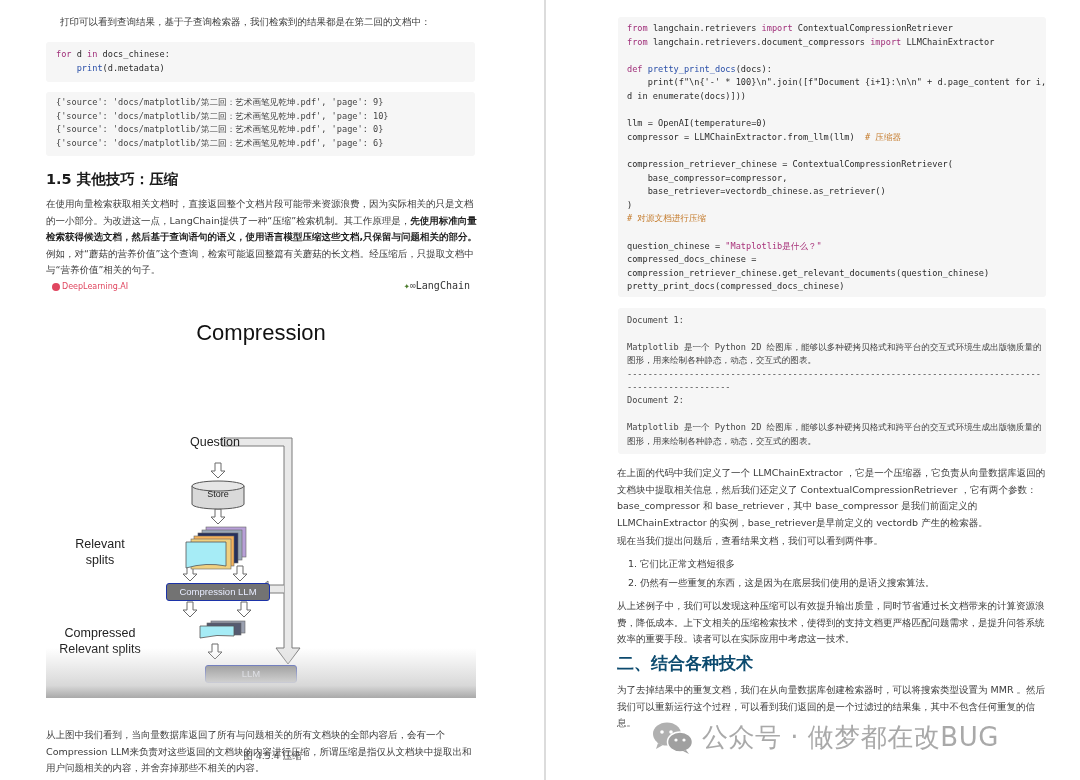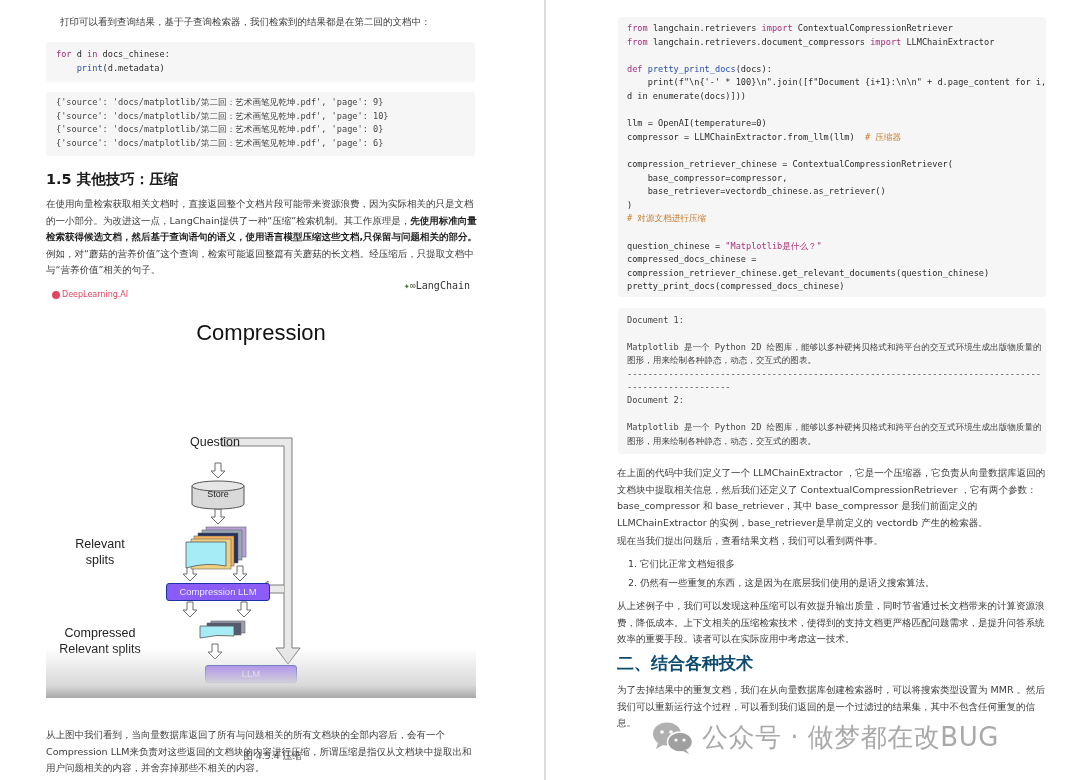--- a/index.html
+++ b/index.html
@@ -19,29 +19,29 @@
   .fn { color: #2a4fa8; }
   .str { color: #a8327a; }
   .cm { color: #c47a2a; }
 
   .h3 { font-size: 14.5px; font-weight: bold; color: #1a1a1a; }
   .h2 { font-size: 17px; font-weight: bold; color: #0c4a6e; }
 
   
   .slide { position: absolute; left: 46px; top: 276px; width: 430px; height: 422px; background: #ffffff; overflow: hidden; }
   .slide-fade { position: absolute; left: 0; right: 0; bottom: 0; height: 50px; background: linear-gradient(to bottom, rgba(255,255,255,0) 0%, #d8d8d8 75%, #a9a9a9 100%); }
-  .dl-logo { position: absolute; left: 6px; top: 6px; font-size: 8px; color: #e0465f; display: flex; align-items: flex-end; gap: 2px; margin-top: 8px; }
+  .dl-logo { position: absolute; left: 6px; top: 6px; font-size: 8px; color: #e0465f; display: flex; align-items: flex-end; gap: 2px; }
   .dl-dot { width: 8px; height: 8px; border-radius: 50%; background: #e0465f; display: inline-block; }
   .lc-logo { position: absolute; right: 6px; top: 4px; font-family: "DejaVu Sans Mono", monospace; font-size: 10px; color: #333; }
   .slide-title { position: absolute; left: 0; width: 430px; top: 44px; text-align: center; font-size: 22px; color: #111; font-family: "Liberation Sans", sans-serif; }
   .slide-bullet { position: absolute; left: 52px; top: 84px; width: 340px; font-size: 13.2px; line-height: 18px; color: #333; font-family: "Liberation Sans", sans-serif; }
   .slide-bullet .dot { position: absolute; left: -17px; top: 7px; width: 5px; height: 5px; background: #333; border-radius: 50%; }
 
   .lbl { position: absolute; font-size: 12.5px; text-align: center; color: #222; font-family: "Liberation Sans", sans-serif; line-height: 16px; }
-  .blue-box { position: absolute; background: #8b5cf6; border: 1px solid #1c33a8; border-radius: 3px; color: #e8ecff; font-size: 9.5px; text-align: center; font-family: "Liberation Sans", sans-serif; }
+  .blue-box { position: absolute; background: #737373; border: 1px solid #1c33a8; border-radius: 3px; color: #e8ecff; font-size: 9.5px; text-align: center; font-family: "Liberation Sans", sans-serif; }
 
   .caption { position: absolute; left: 0; width: 545px; text-align: center; font-size: 9.5px; color: #555; margin-top: 44px; }
 
   .watermark { position: absolute; left: 652px; top: 720px; display: flex; align-items: center; gap: 8px; color: #a9a9a9; font-size: 26px; letter-spacing: 0.5px; }
 </style>
 </head>
 <body>
 
 <div class="page page-left">
 

